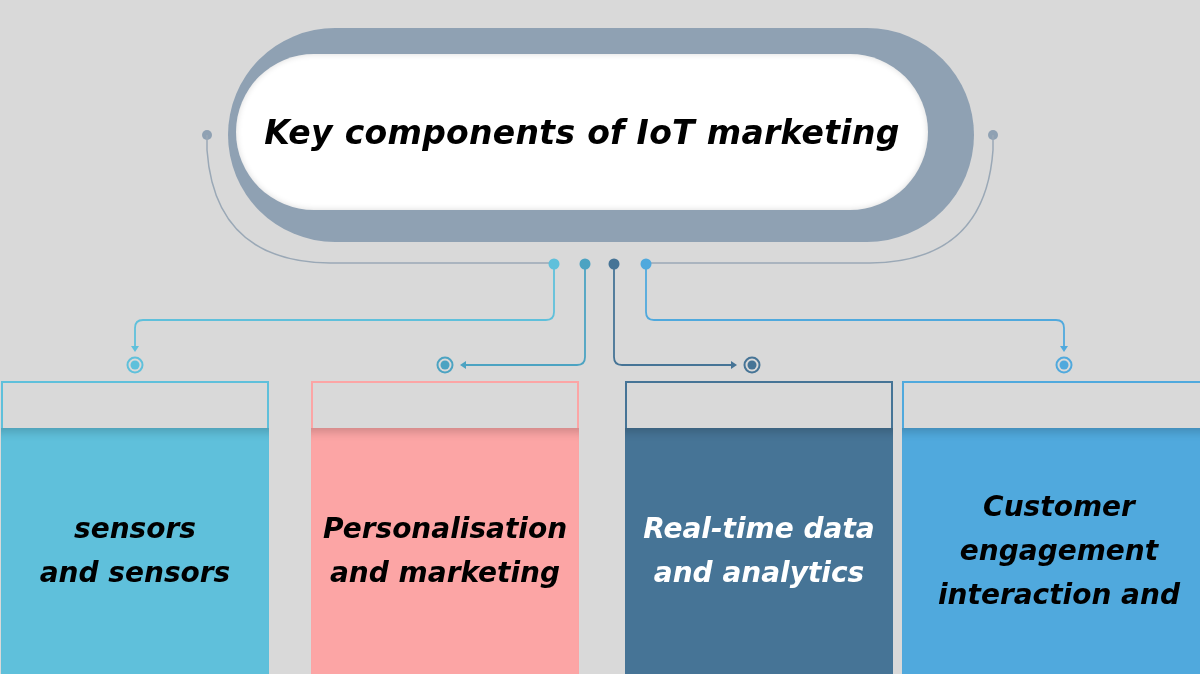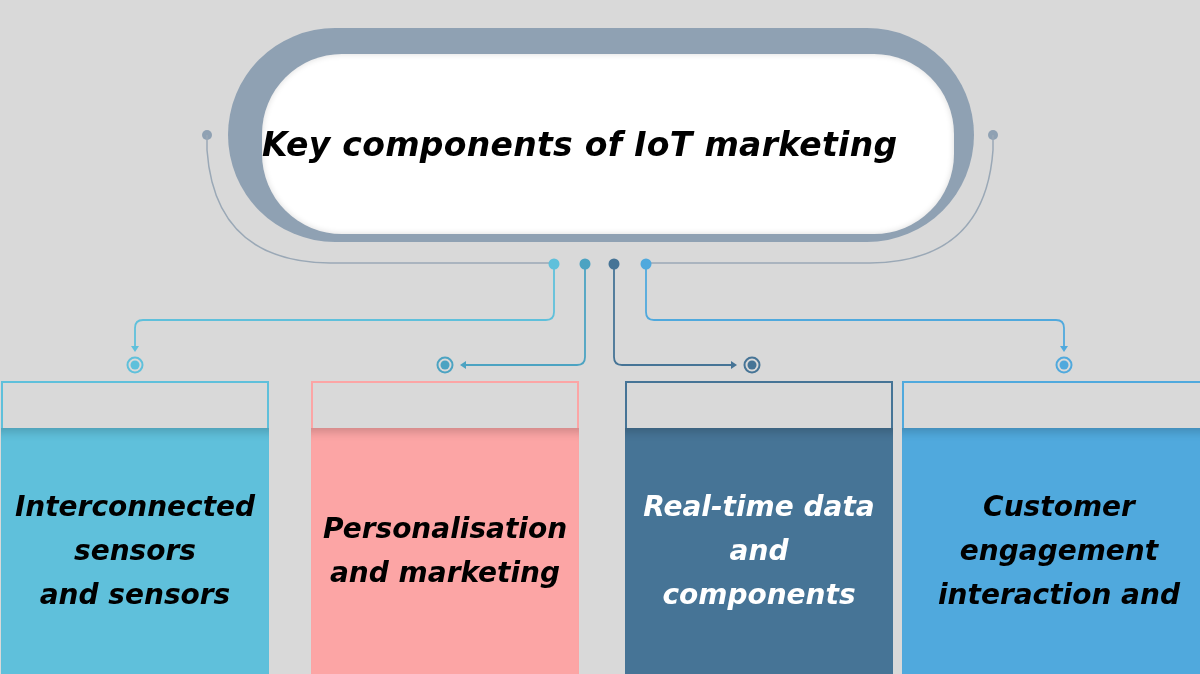--- a/index.html
+++ b/index.html
@@ -1,21 +1,21 @@
 <!DOCTYPE html>
 <html><head>
 <meta charset="utf-8">
 <style>
   html, body { margin:0; padding:0; }
   body { width:1200px; height:674px; background:#d9d9d9; position:relative; overflow:hidden;
          font-family:"DejaVu Sans", sans-serif; }
   .pill-outer { position:absolute; left:228px; top:28px; width:746px; height:214px; border-radius:107px;
                 background:#8fa1b3; }
-  .pill-inner { position:absolute; left:262px; top:54px; width:692px; height:180px; border-radius:80px;
-                background:#ffffff; display:flex; align-items:center; justify-content:flex-start;
+  .pill-inner { position:absolute; left:236px; top:54px; width:692px; height:156px; border-radius:80px;
+                background:#ffffff; display:flex; align-items:center; justify-content:center;
                 box-shadow: inset 0 0 6px rgba(0,0,0,0.15); }
   .title { font-weight:bold; font-style:italic; font-size:33px; color:#000; letter-spacing:0.3px; }
   svg.lines { position:absolute; left:0; top:0; }
   .card { position:absolute; top:381px; width:268px; height:293px; box-sizing:border-box; }
   .card .cap { position:absolute; left:2px; right:2px; top:2px; height:45px; background:#d9d9d9; }
   .card .body { position:absolute; left:0; right:0; top:47px; bottom:0; display:flex; align-items:center;
                 justify-content:center; text-align:center; box-shadow: inset 0 12px 10px -8px rgba(0,0,0,0.18); }
   .card .label { font-weight:bold; font-style:italic; font-size:28px; line-height:44px; color:#000; padding:0 4px; }
 </style>
 </head>
@@ -55,21 +55,20 @@
   <polygon points="1060,346 1068,346 1064,352" fill="#50a9dd"></polygon>
   <circle cx="646" cy="264" r="5.5" fill="#50a9dd"></circle>
   <circle cx="1064" cy="365" r="7.5" fill="none" stroke="#50a9dd" stroke-width="2"></circle>
   <circle cx="1064" cy="365" r="4.5" fill="#50a9dd"></circle>
 </svg>
 
 <div class="card" style="left:1px; background:#5fc0db;">
   <div class="cap"></div>
   <div class="body">
     <div class="label">
-      <div>Interconnected</div>
       <div>sensors</div>
       <div>and sensors</div>
     </div>
   </div>
 </div>
 
 <div class="card" style="left:311px; background:#fca5a5;">
   <div class="cap"></div>
   <div class="body">
     <div class="label">
@@ -77,21 +76,21 @@
       <div>and marketing</div>
     </div>
   </div>
 </div>
 
 <div class="card" style="left:625px; background:#467496;">
   <div class="cap"></div>
   <div class="body">
     <div class="label" style="color:#ffffff;">
       <div>Real-time data</div>
-      <div>and components</div>
+      <div>and analytics</div>
     </div>
   </div>
 </div>
 
 <div class="card" style="left:902px; width:314px; background:#50a9dd;">
   <div class="cap"></div>
   <div class="body">
     <div class="label">
       <div>Customer</div>
       <div>engagement</div>

